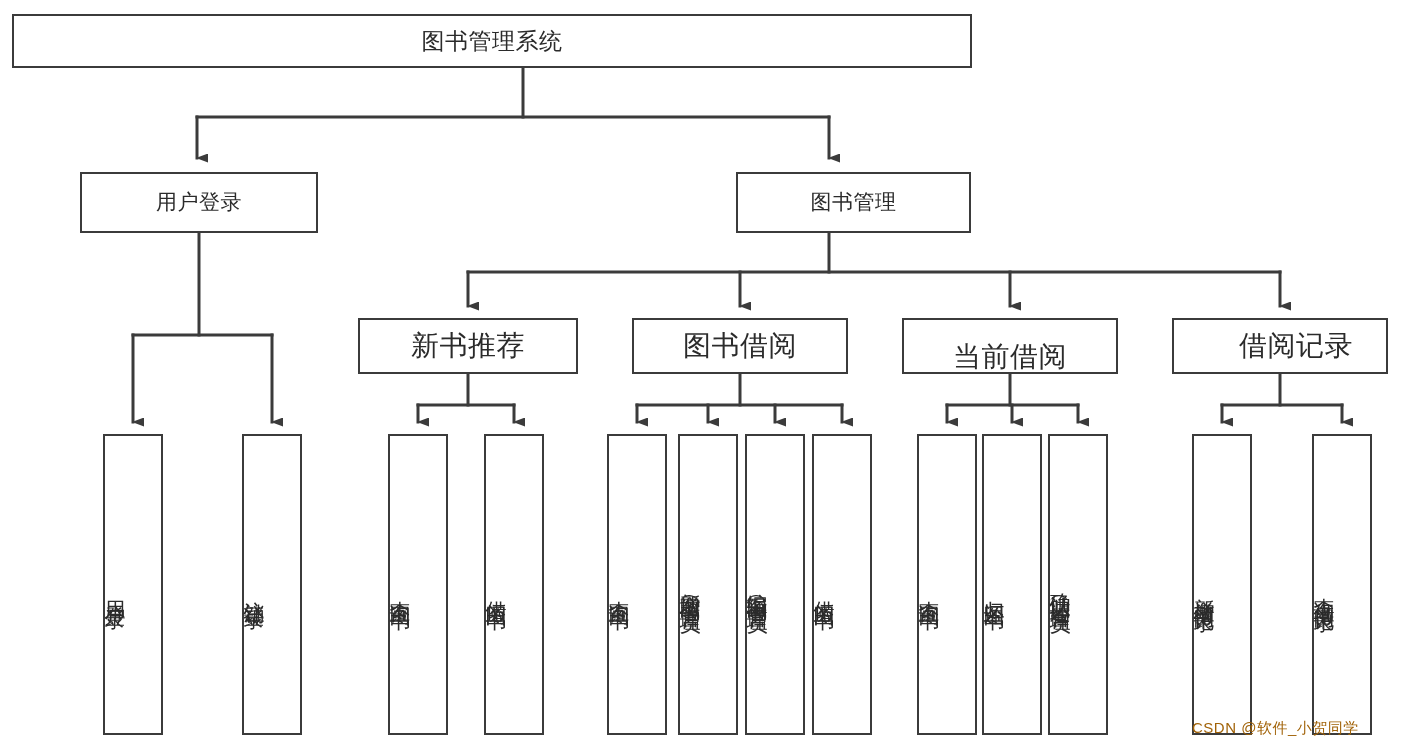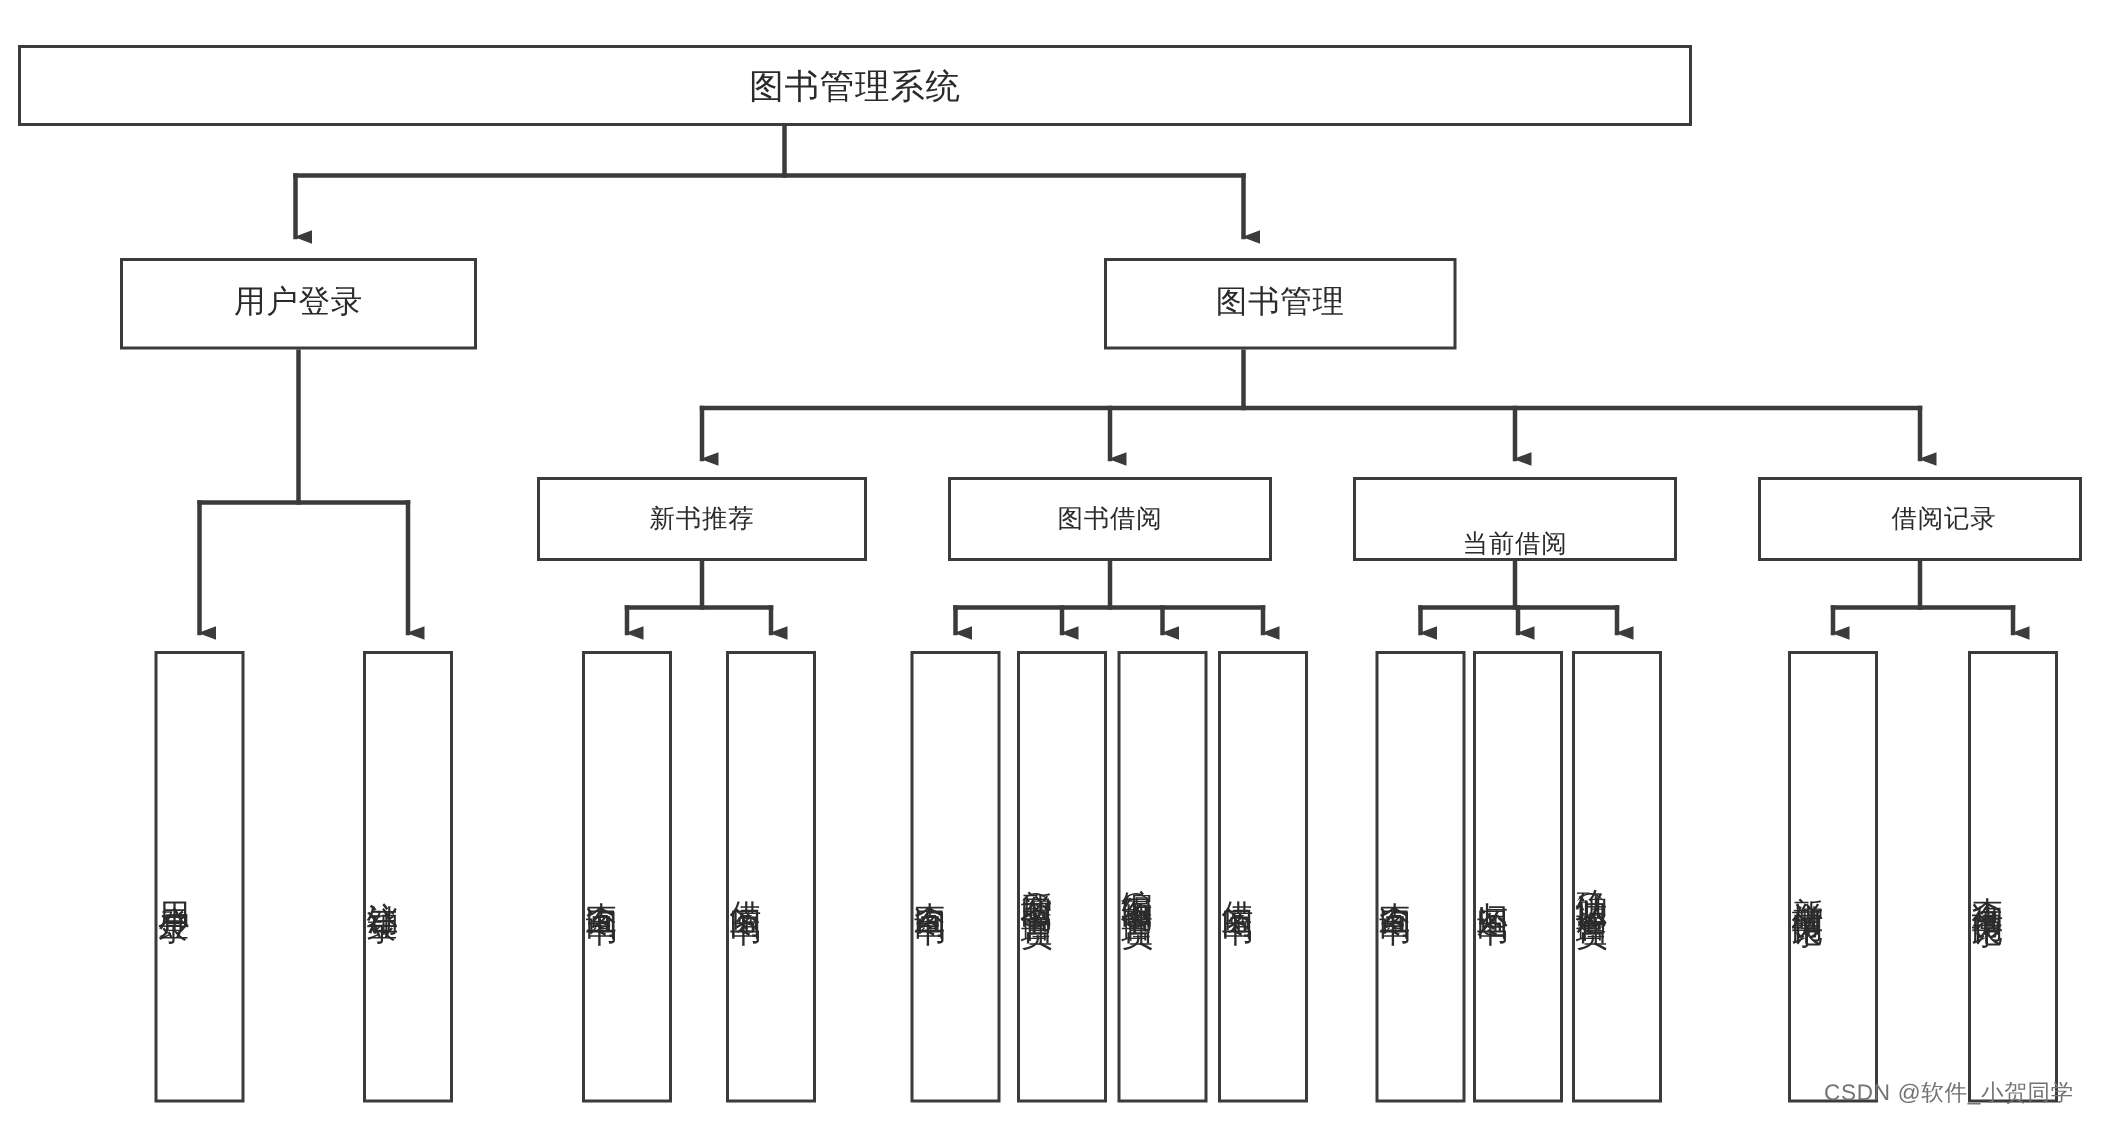--- a/index.html
+++ b/index.html
@@ -50,29 +50,28 @@
     padding-top: 10px;
   }
   .node.vert .lbl {
     writing-mode: vertical-rl;
     text-orientation: upright;
     letter-spacing: 3px;
     line-height: 1;
   }
   .node.root .lbl { font-size: 23px; }
   .node.l1 .lbl   { font-size: 21px; }
-  .node.l2 .lbl   { font-size: 17px; }
+  .node.l2 .lbl   { font-size: 28px; }
   .node.leaf .lbl { font-size: 21px; }
   .watermark {
     position: absolute;
-    color: #737373;
+    color: #a16207;
     font-size: 15px;
     white-space: nowrap;
     letter-spacing: 0.5px;
-    padding-left: 24px;
   }
 </style>
 </head>
 <body>
 
 <div id="canvas">
 
   <svg id="wires" viewBox="0 0 1405 747" xmlns="http://www.w3.org/2000/svg">
     <defs>
       <marker id="arw" markerWidth="10" markerHeight="12" refX="4.5" refY="11" orient="auto" markerUnits="userSpaceOnUse">
@@ -116,21 +115,21 @@
       <path d="M1012,405 L1012,422" marker-end="url(#arw)"></path>
       <path d="M1078,405 L1078,422" marker-end="url(#arw)"></path>
 
       <path d="M1280,374 L1280,405"></path>
       <path d="M1222,405 L1342,405"></path>
       <path d="M1222,405 L1222,422" marker-end="url(#arw)"></path>
       <path d="M1342,405 L1342,422" marker-end="url(#arw)"></path>
     </g>
   </svg>
 
-  <div class="node horiz root" style="left:12px; top:30px; width:1116px; height:54px;">
+  <div class="node horiz root" style="left:12px; top:14px; width:960px; height:54px;">
     <span class="lbl">图书管理系统</span>
   </div>
 
   <div class="node horiz l1" style="left:80px; top:172px; width:238px; height:61px;">
     <span class="lbl">用户登录</span>
   </div>
   <div class="node horiz l1" style="left:736px; top:172px; width:235px; height:61px;">
     <span class="lbl">图书管理</span>
   </div>
 

